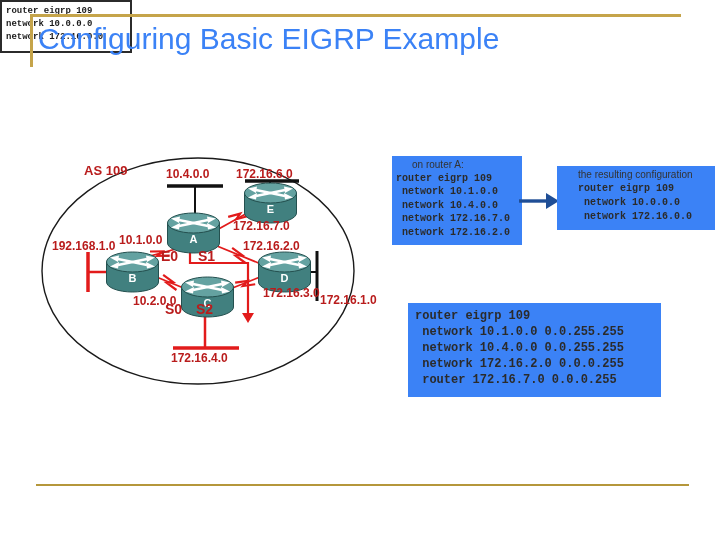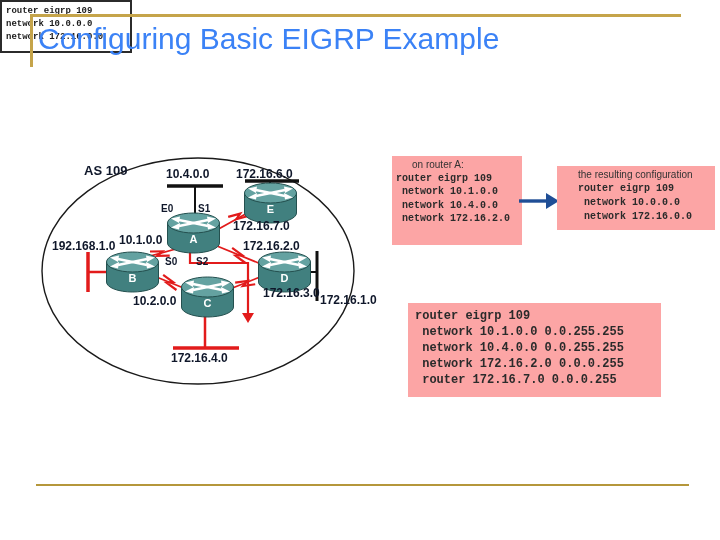--- a/index.html
+++ b/index.html
@@ -5,36 +5,36 @@
   html,body{margin:0;padding:0;background:#fff;}
   .slide{position:relative;width:720px;height:540px;background:#ffffff;overflow:hidden;
          font-family:"Liberation Sans",sans-serif;}
   
   .rule-top{position:absolute;left:30px;top:14px;width:651px;height:3px;background:#C5A44A;}
   .rule-left{position:absolute;left:30px;top:14px;width:3px;height:53px;background:#C5A44A;}
   .rule-bottom{position:absolute;left:36px;top:484px;width:653px;height:2px;background:#B5973B;}
   .page-title{position:absolute;left:38px;top:22px;margin:0;font-size:30px;font-weight:400;
               color:#3b82f6;letter-spacing:0;}
   
-  .lbl{position:absolute;font-weight:bold;font-size:12px;color:#0f172a;white-space:nowrap;z-index:6;}
+  .lbl{position:absolute;font-weight:bold;font-size:12px;color:#b91c1c;white-space:nowrap;z-index:6;}
   .lbl-as{font-size:13px;}
-  .lbl-if{font-size:10px;}
+  .lbl-if{font-size:14px;margin-top:45px;}
   
   .router{position:absolute;width:53px;height:42px;z-index:5;}
   .router .letter{position:absolute;left:0;right:0;top:21px;text-align:center;color:#fff;
                   font-weight:bold;font-size:11px;}
   .r-a{left:167px;top:212px;}
   .r-b{left:106px;top:251px;}
   .r-c{left:181px;top:276px;}
   .r-d{left:258px;top:251px;}
   .r-e{left:244px;top:182px;}
   
   .overlay{position:absolute;left:0;top:140px;width:400px;height:290px;z-index:2;}
   
-  .codebox{position:absolute;background:#fca5a5;color:#2b2b2b;z-index:7;
+  .codebox{position:absolute;background:#3b82f6;color:#2b2b2b;z-index:7;
            font-family:"Liberation Mono",monospace;font-weight:bold;}
   .codebox .line{white-space:pre;}
   .box-on-a{left:392px;top:156px;width:126px;height:87px;font-size:10px;line-height:13.5px;padding:2px 0 0 4px;}
   .box-on-a .heading{font-family:"Liberation Sans",sans-serif;font-weight:400;font-size:10px;padding-left:16px;color:#333;}
   .box-result{left:557px;top:166px;width:137px;height:62px;font-size:10px;line-height:14px;padding:2px 0 0 21px;}
   .box-result .heading{font-family:"Liberation Sans",sans-serif;font-weight:400;font-size:10px;color:#333;}
   .box-wild{left:408px;top:303px;width:246px;height:89px;font-size:12px;line-height:16px;padding:5px 0 0 7px;}
   .box-diagram{left:228px;top:321px;width:124px;height:46px;background:#fff;border:2px solid #2b2b2b;
                z-index:7;font-family:"Liberation Mono",monospace;font-weight:bold;font-size:9px;
                line-height:13px;padding:3px 0 0 4px;color:#1a1a1a;}
@@ -204,20 +204,21 @@
     <div class="line">router eigrp 109</div>
     <div class="line">network 10.0.0.0</div>
     <div class="line">network 172.16.0.0</div>
   </div>
 
   <div class="codebox box-on-a">
     <div class="heading">on router A:</div>
     <div class="line">router eigrp 109</div>
     <div class="line"> network 10.1.0.0</div>
     <div class="line"> network 10.4.0.0</div>
+    <div class="line"> network 172.16.7.0</div>
     <div class="line"> network 172.16.2.0</div>
   </div>
 
   <svg class="cfg-arrow" viewBox="0 0 44 26">
     <line x1="3" y1="13" x2="31" y2="13" stroke="#1F4E96" stroke-width="3.4"></line>
     <polygon points="30,5 43,13 30,21" fill="#1F4E96"></polygon>
   </svg>
 
   <div class="codebox box-result">
     <div class="heading">the resulting configuration</div>

